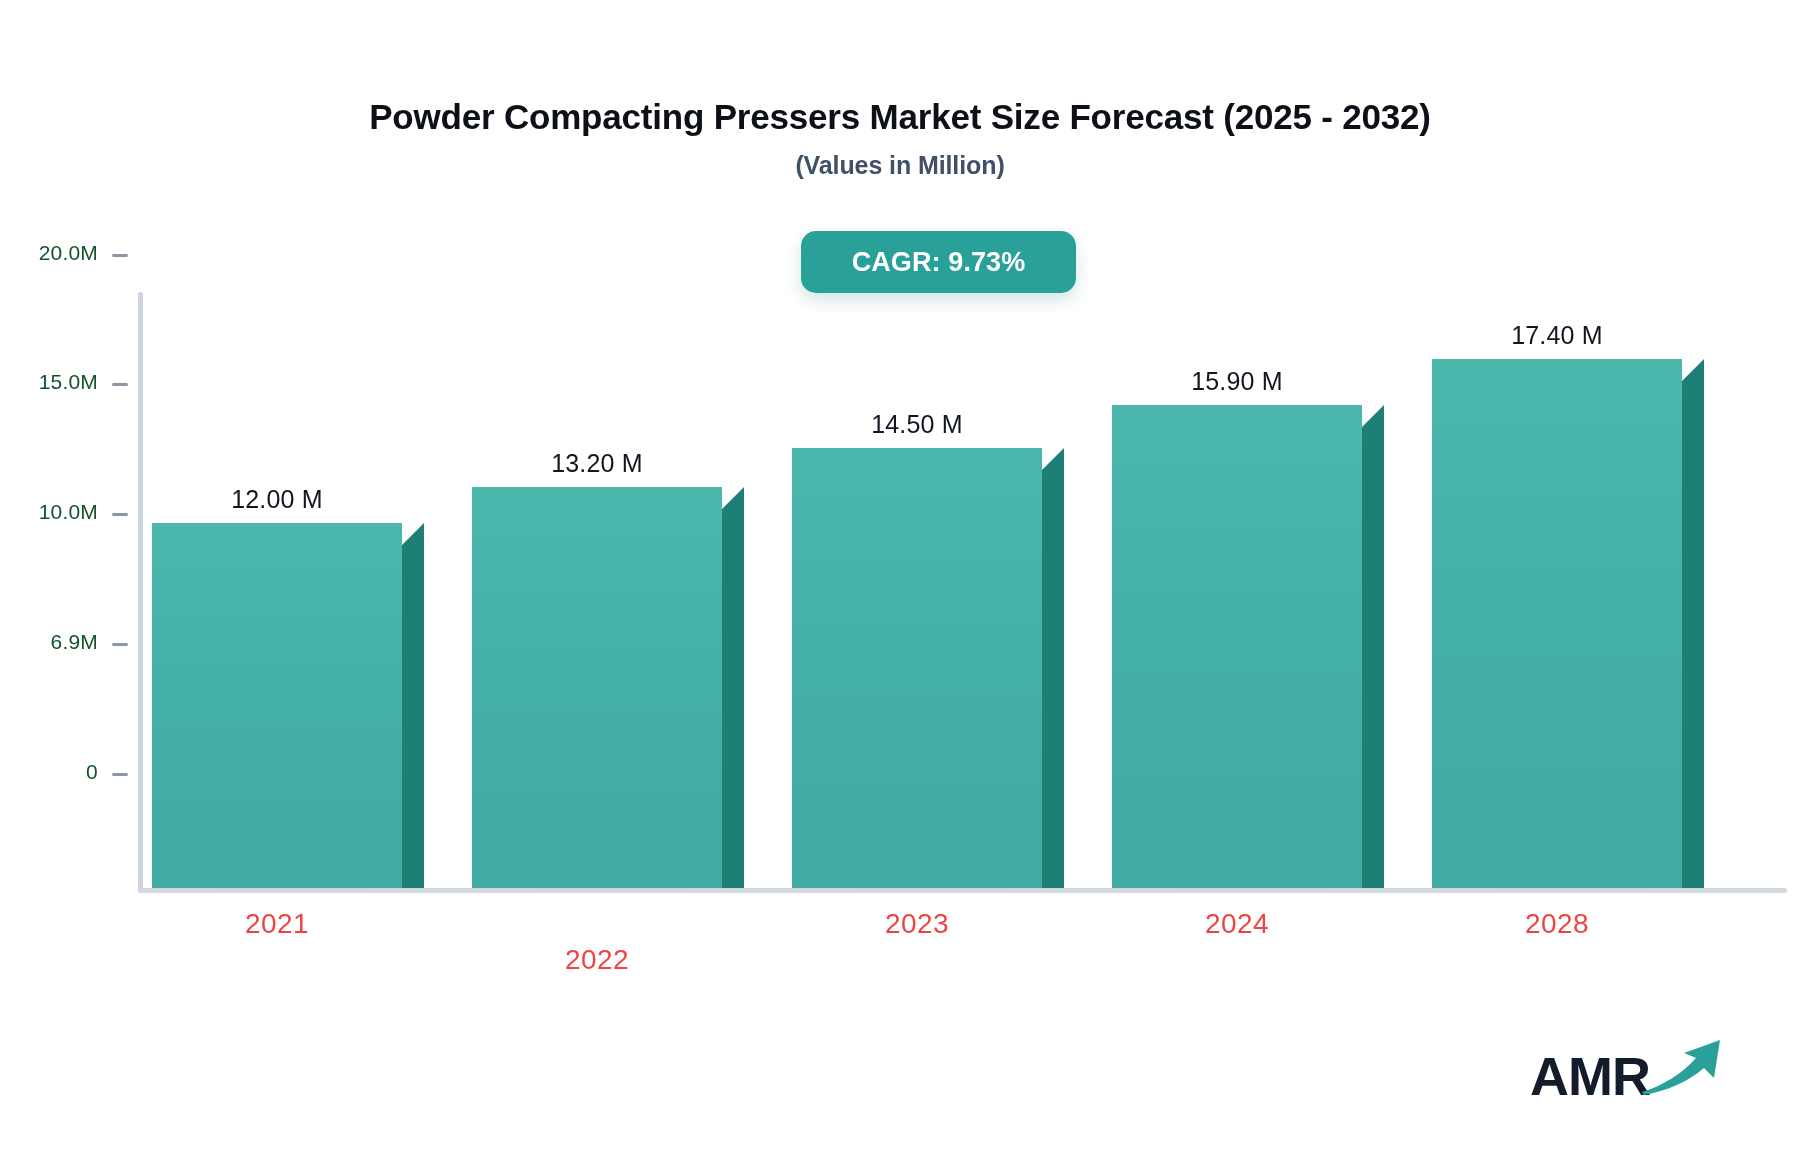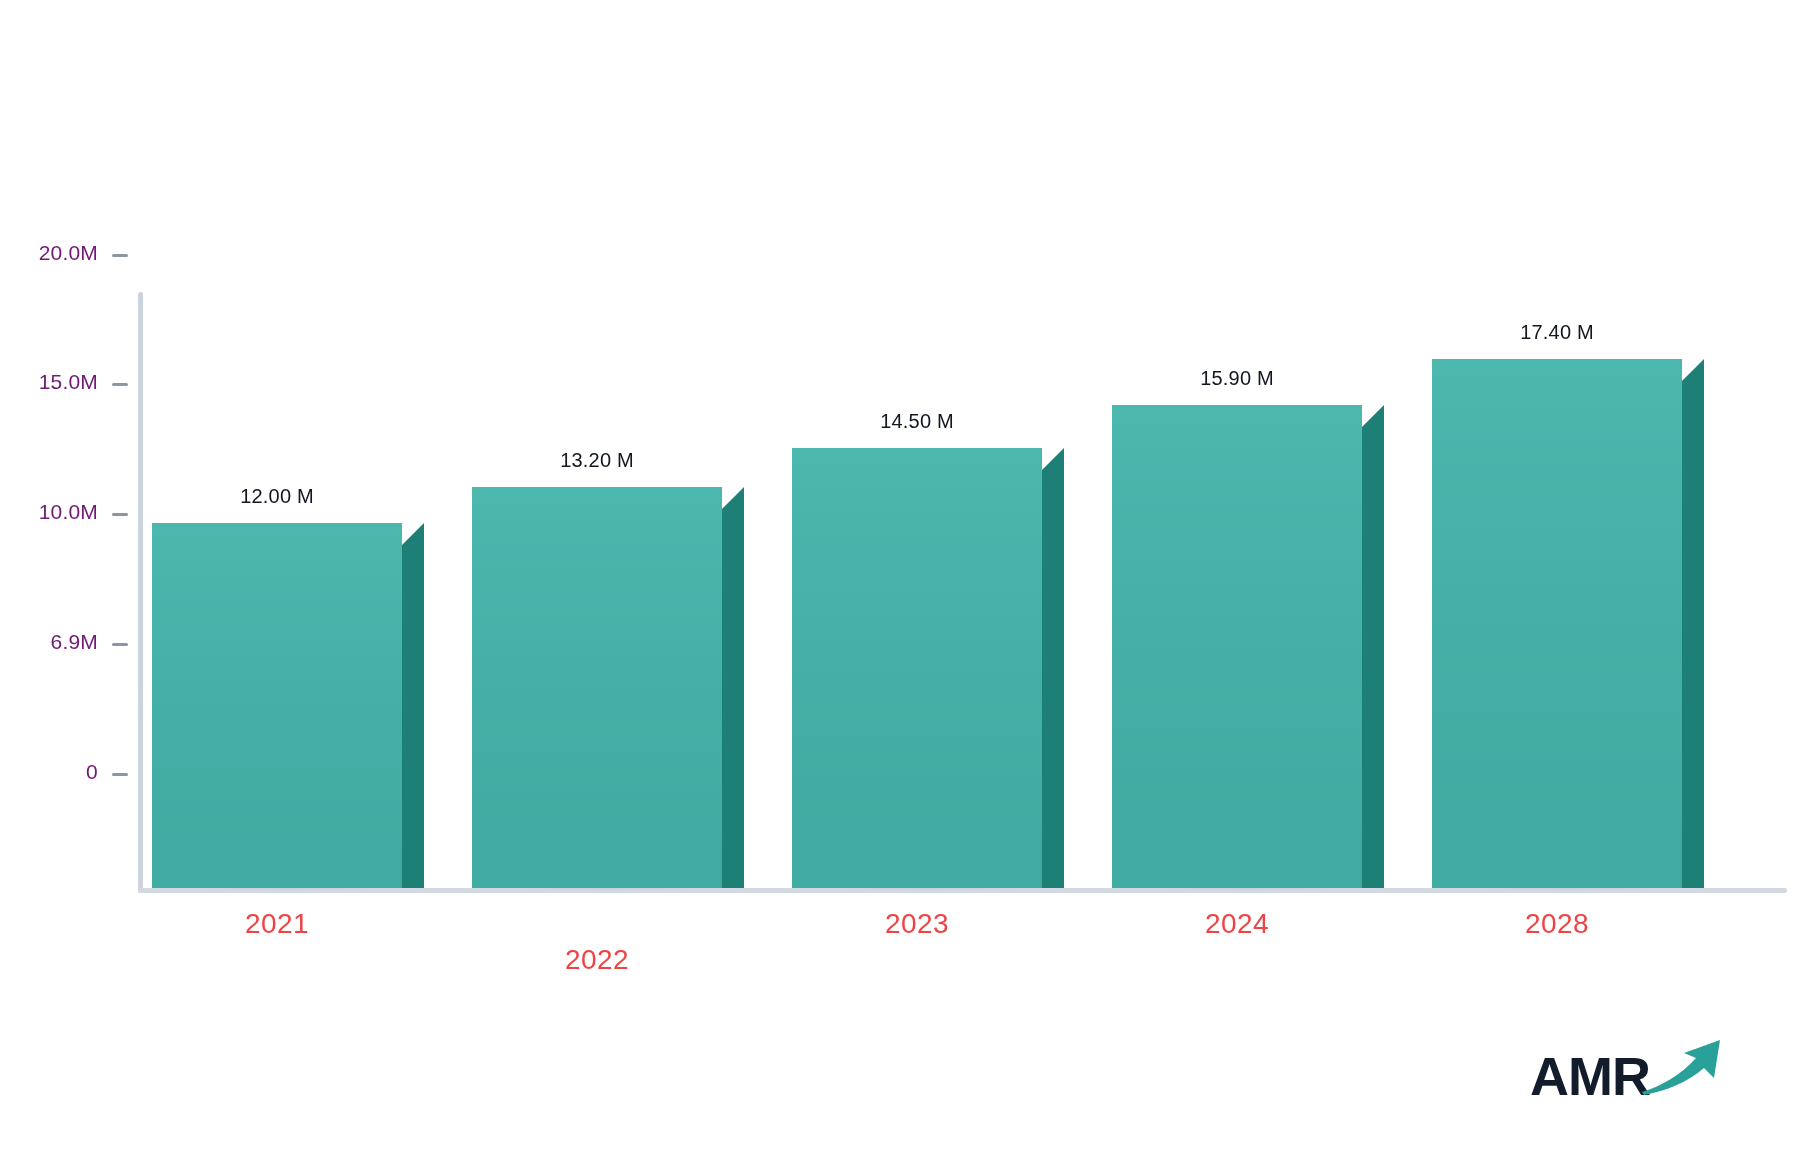--- a/index.html
+++ b/index.html
@@ -96,21 +96,21 @@
     height: 5px;
     background: #d3d9e1;
     border-radius: 3px;
   }
 
   .y-tick-label {
     position: absolute;
     right: 1695px;           
     text-align: right;
     font-size: 21px;
-    color: #701a75;
+    color: #14532d;
     letter-spacing: 0.2px;
     white-space: nowrap;
   }
   .y-tick-dash {
     position: absolute;
     width: 16px;
     height: 3px;
     background: #8b96a5;
     border-radius: 2px;
   }
@@ -149,21 +149,21 @@
   }
   .bar-shadow {
     position: absolute;
     bottom: -3px;
     height: 12px;
     background: radial-gradient(ellipse at center, rgba(120,140,150,0.22) 0%, rgba(120,140,150,0) 72%);
   }
 
   .bar-value-label {
     position: absolute;
-    font-size: 20px;
+    font-size: 25px;
     color: #12161f;
     text-align: center;
     white-space: nowrap;
     letter-spacing: 0.2px;
   }
 
   
   #amr-logo {
     position: absolute;
     left: 1530px;
@@ -181,21 +181,26 @@
   #amr-arrow {
     margin-left: -10px;
     margin-bottom: 2px;
   }
 </style>
 </head>
 <body>
 
 <div id="card">
 
-
+  <div id="header">
+    <div id="chart-title">Powder Compacting Pressers Market Size Forecast (2025 - 2032)</div>
+    <div id="chart-subtitle">(Values in Million)</div>
+  </div>
+
+  <div id="cagr-badge">CAGR: 9.73%</div>
 
   <div id="plot">
 
     <div id="y-axis-line"></div>
     <div id="x-axis-line"></div>
 
     <div class="y-tick-label" style="left:22px; right:auto; width:76px; top:241px;">20.0M</div>
     <div class="y-tick-dash" style="left:112px; top:254px;"></div>
 
     <div class="y-tick-label" style="left:22px; right:auto; width:76px; top:370px;">15.0M</div>

